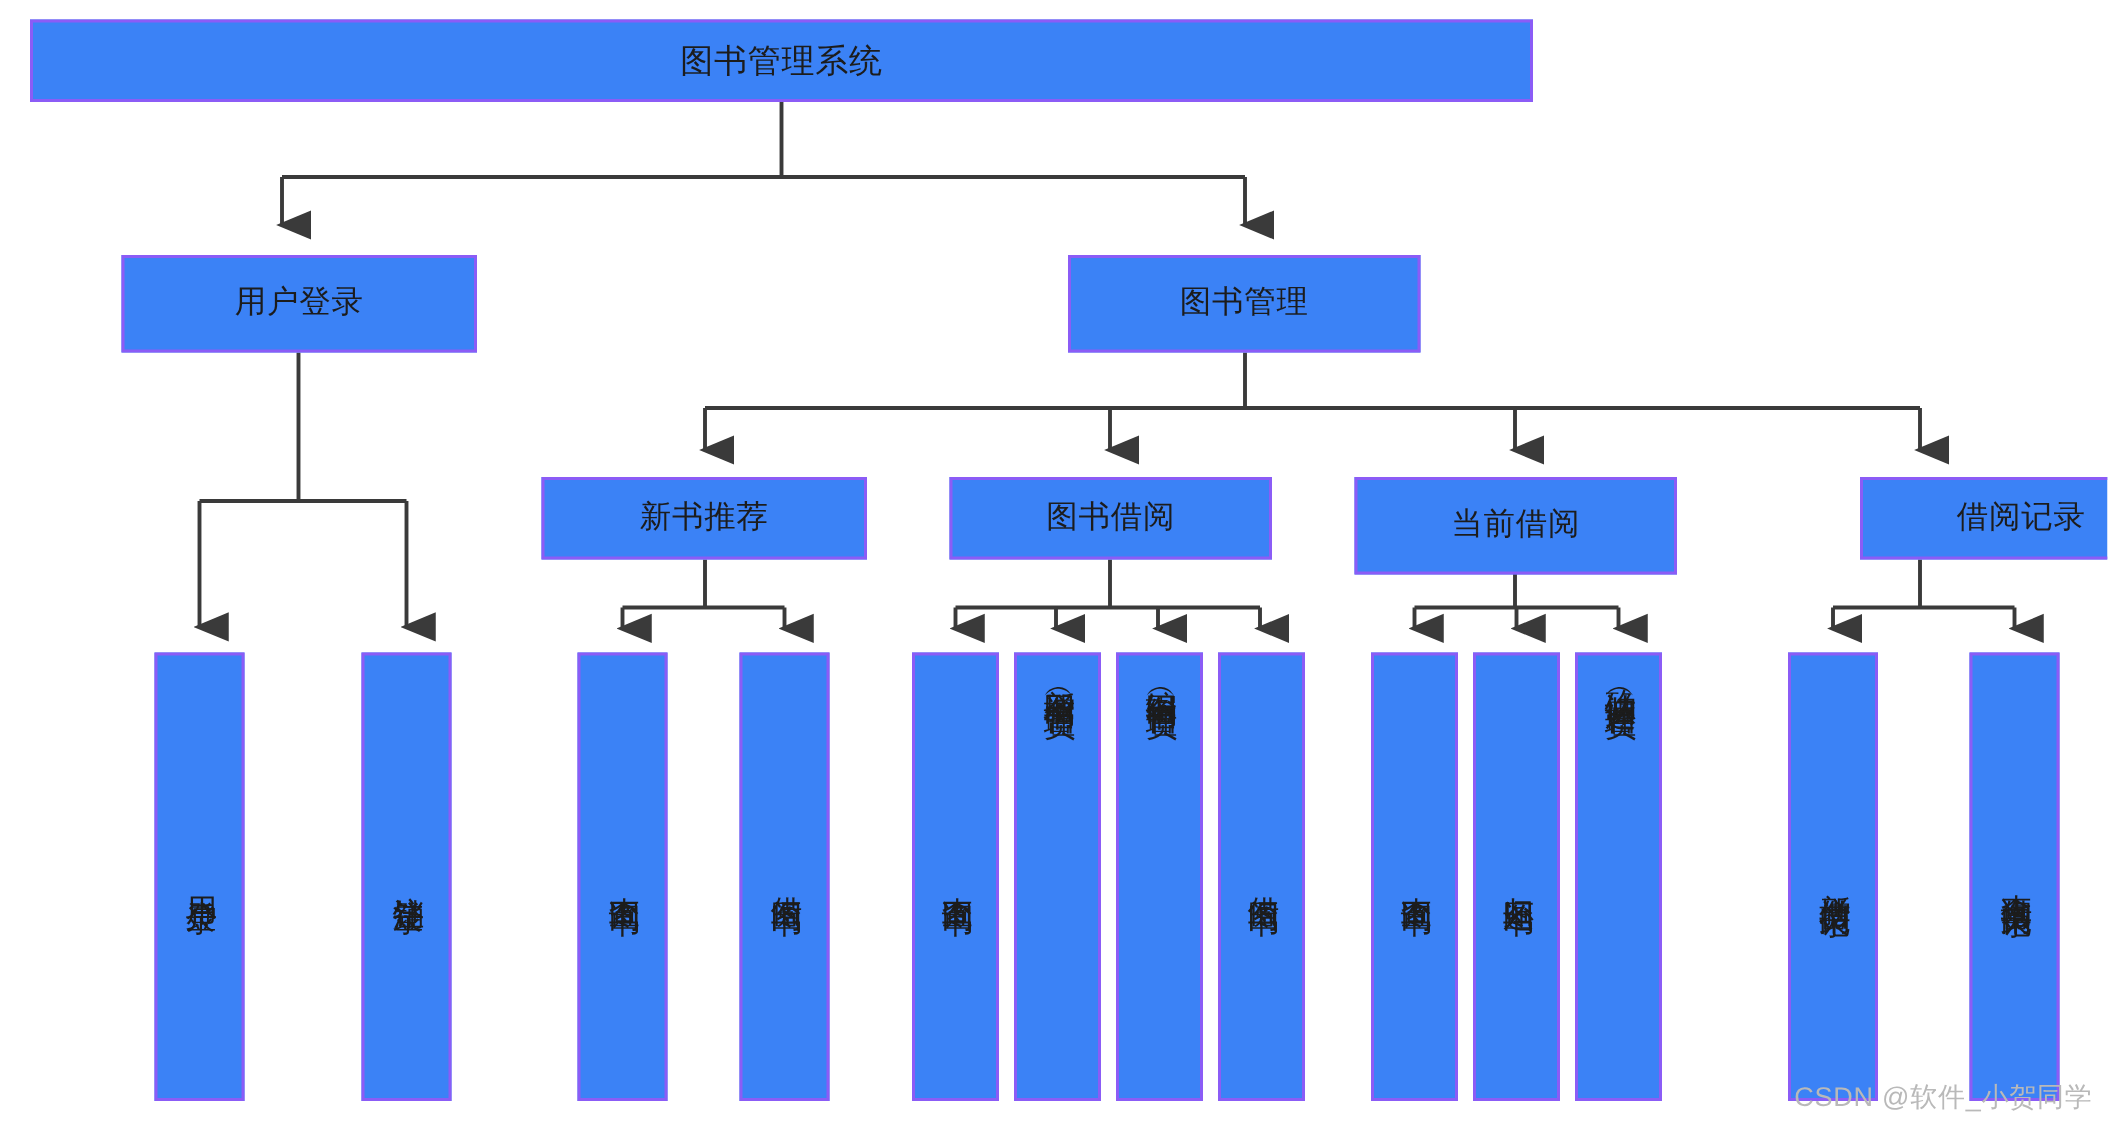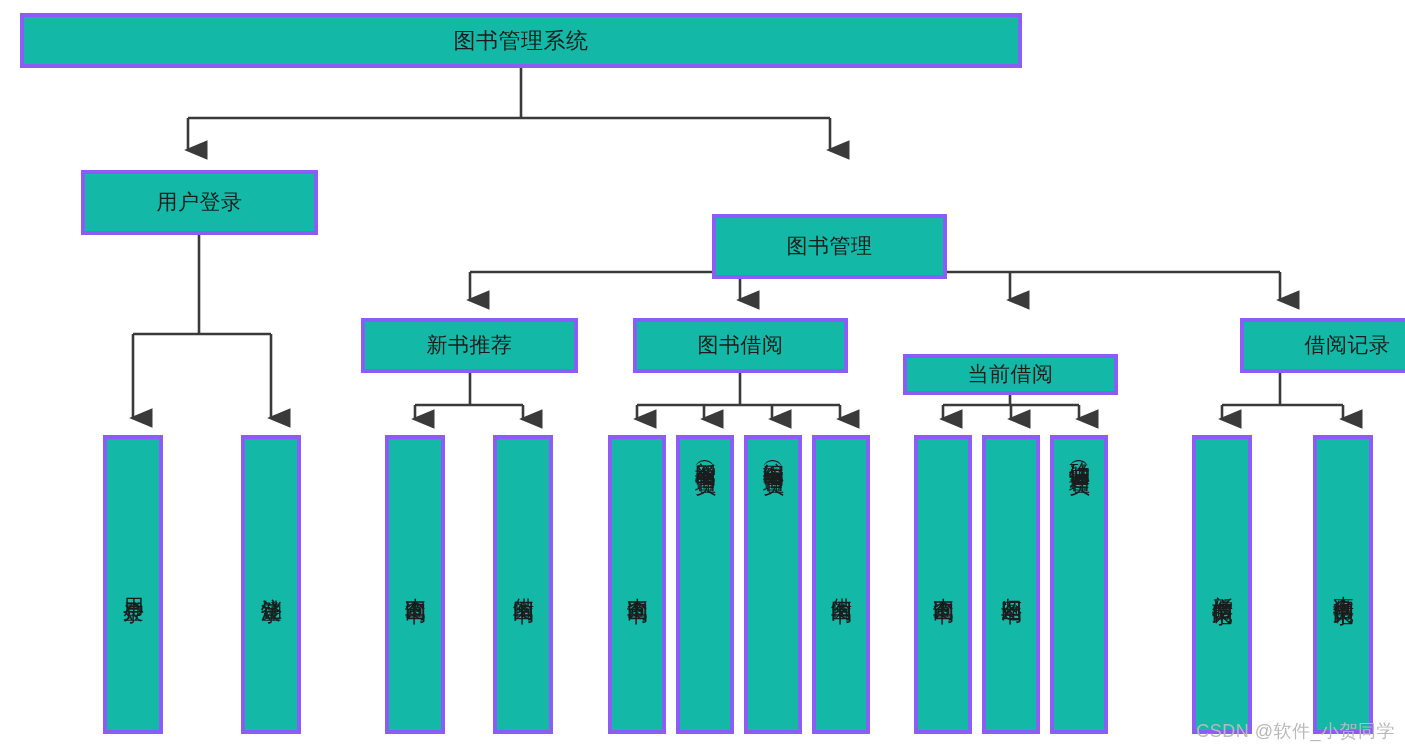--- a/index.html
+++ b/index.html
@@ -21,22 +21,22 @@
     position: absolute;
     left: 0;
     top: 0;
     width: 1405px;
     height: 747px;
     pointer-events: none;
   }
   .node {
     position: absolute;
     box-sizing: border-box;
-    border: 4px solid #8b5cf6;
-    background: #14b8a6;
+    border: 2px solid #8b5cf6;
+    background: #3b82f6;
     display: flex;
     align-items: center;
     justify-content: center;
     color: #1c1c1c;
     font-size: 21px;
     line-height: 1.18;
     letter-spacing: 0.5px;
     white-space: nowrap;
   }
   .node.root {
@@ -116,25 +116,25 @@
       <path d="M 1280 373 L 1280 405"></path>
       <path d="M 1222 405 L 1343 405"></path>
       <path d="M 1222 405 L 1222 419" marker-end="url(#arrow)"></path>
       <path d="M 1343 405 L 1343 419" marker-end="url(#arrow)"></path>
     </g>
   </svg>
 
   <div class="node root" style="left:20px; top:13px; width:1002px; height:55px;">图书管理系统</div>
 
   <div class="node" style="left:81px; top:170px; width:237px; height:65px;">用户登录</div>
-  <div class="node" style="left:712px; top:170px; width:235px; height:65px;margin-top:44px;">图书管理</div>
+  <div class="node" style="left:712px; top:170px; width:235px; height:65px;">图书管理</div>
 
   <div class="node" style="left:633px; top:318px; width:215px; height:55px;">图书借阅</div>
   <div class="node" style="left:361px; top:318px; width:217px; height:55px;">新书推荐</div>
-  <div class="node" style="left:903px; top:318px; width:215px; height:41px;margin-top:36px;">当前借阅</div>
+  <div class="node" style="left:903px; top:318px; width:215px; height:65px;">当前借阅</div>
   <div class="node" style="left:1240px; top:318px; width:215px; height:55px;">借阅记录</div>
 
   <div class="node leaf" style="left:103px; top:435px; width:60px; height:299px;">用户登录</div>
   <div class="node leaf" style="left:241px; top:435px; width:60px; height:299px;">注销登录</div>
 
   <div class="node leaf" style="left:385px; top:435px; width:60px; height:299px;">查询图书</div>
   <div class="node leaf" style="left:493px; top:435px; width:60px; height:299px;">借阅图书</div>
 
   <div class="node leaf" style="left:608px; top:435px; width:58px; height:299px;">查询图书</div>
   <div class="node leaf tall-text" style="left:676px; top:435px; width:58px; height:299px;">新增图书（管理员）</div>

